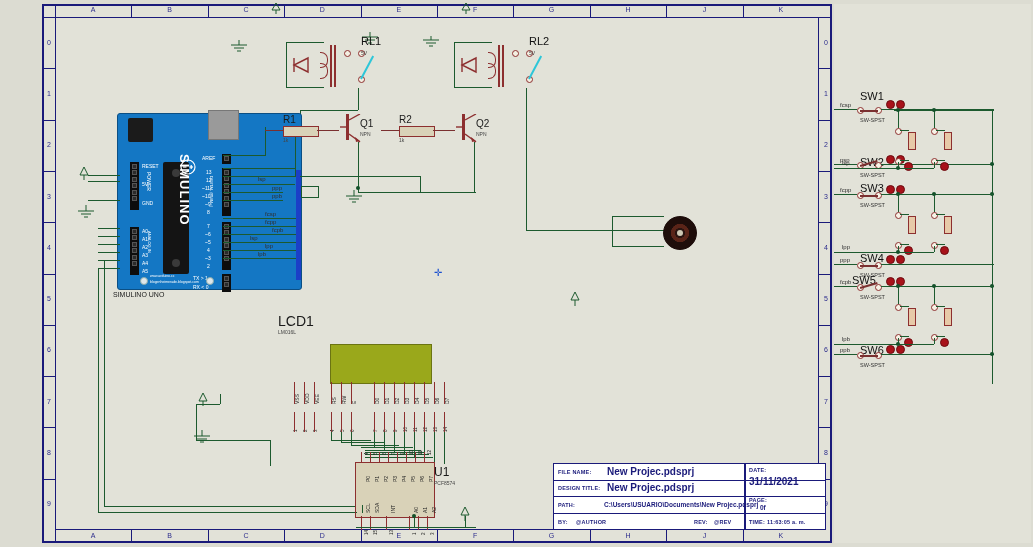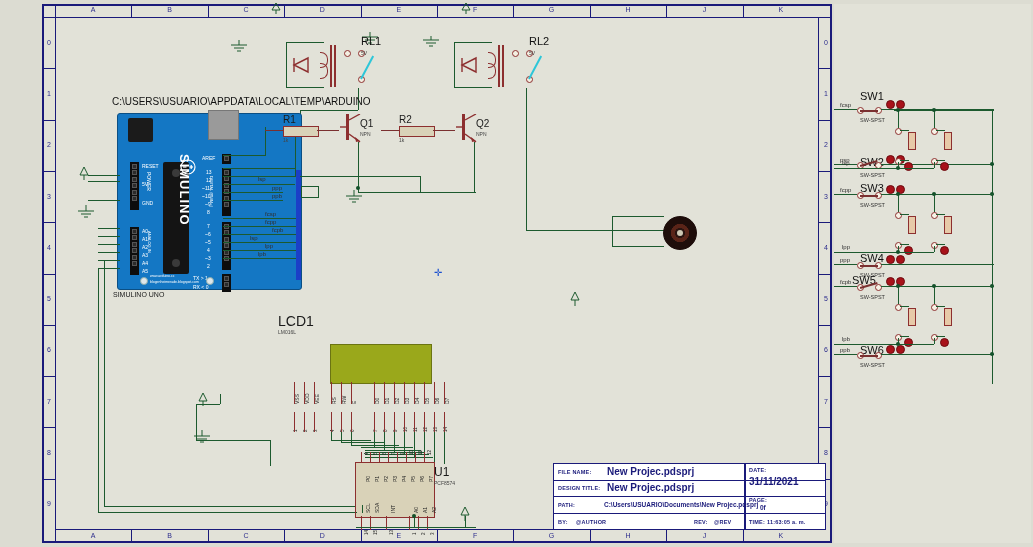--- a/index.html
+++ b/index.html
@@ -316,21 +316,20 @@
   <span class="lbl big" style="left:529px;top:35px;">RL2</span>
   <span class="lbl tiny" style="left:529px;top:50px;">5V</span>
 
   <div class="w wv" style="left:358px;top:88px;height:22px;"></div>
   <div class="w wv" style="left:526px;top:88px;height:122px;"></div>
   <div class="w wh" style="left:526px;top:230px;width:138px;"></div>
   <div class="w wv" style="left:526px;top:210px;height:21px;"></div>
   <div class="w wh" style="left:300px;top:110px;width:58px;"></div>
   <div class="w wv" style="left:300px;top:110px;height:14px;"></div>
 
-  <span class="pathtxt">C:\USERS\USUARIO\APPDATA\LOCAL\TEMP\ARDUINO</span>
 
   <div class="ard">
     <div class="jack"></div>
     <div class="usb"></div>
     <div class="mcu"></div>
 
     <div class="hdr" style="left:12px;top:48px;width:9px;height:48px;">
       <span></span>
         <span></span>
         <span></span>

